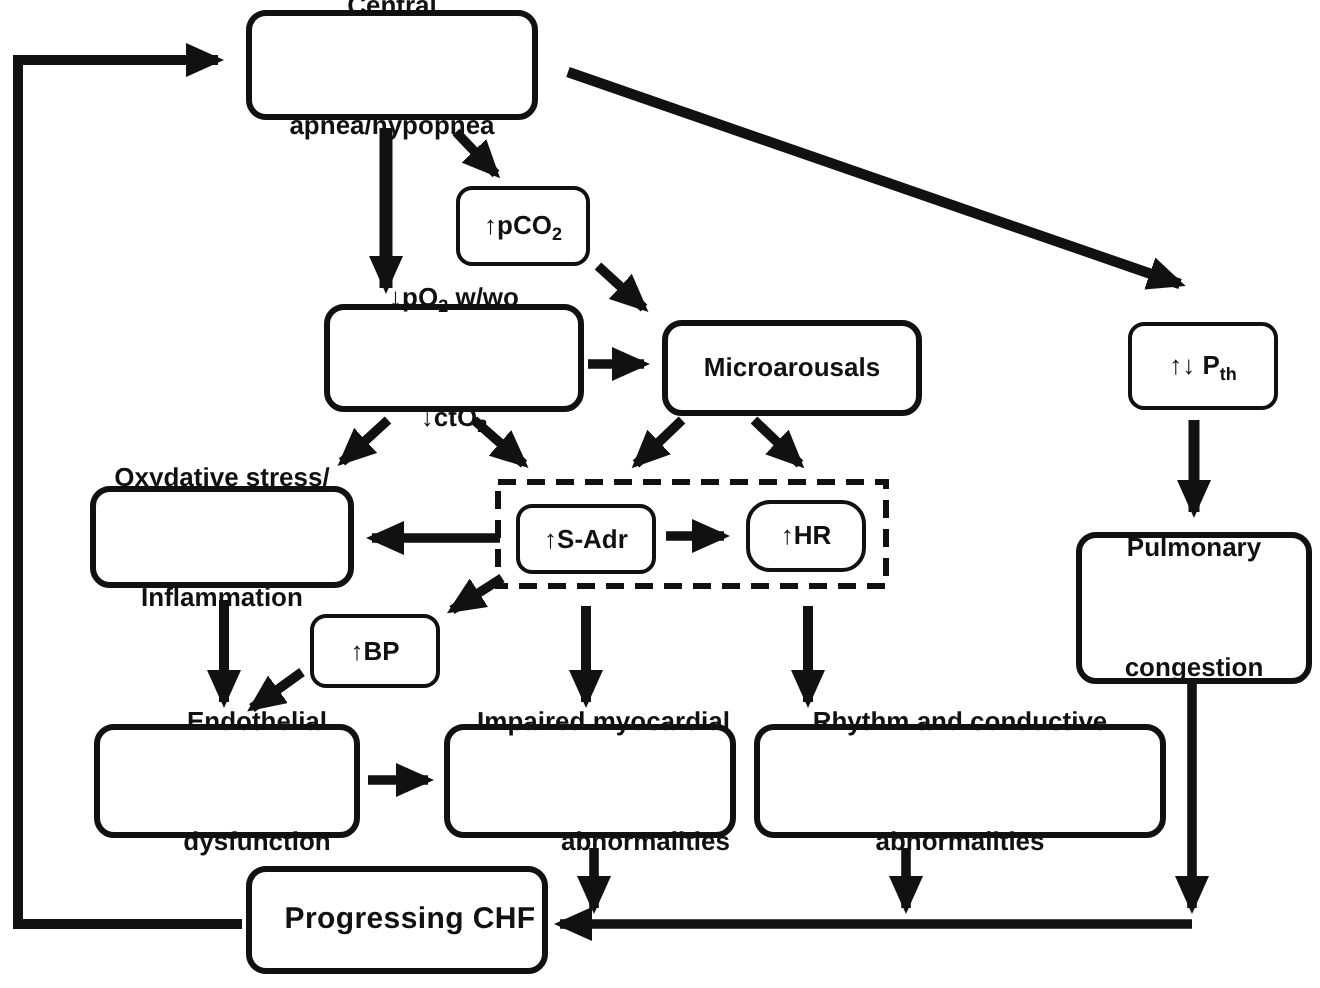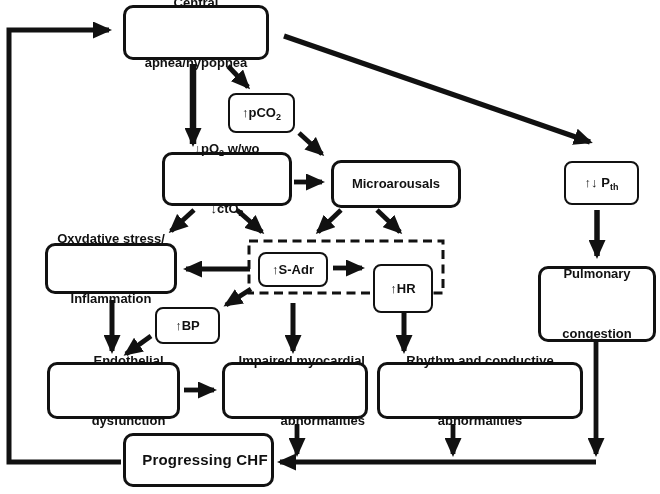--- a/index.html
+++ b/index.html
@@ -105,21 +105,21 @@
 
   <div class="node" style="left:45px;top:243px;width:132px;height:51px;">
     <span class="ln">Oxydative stress/</span>
     <span class="ln">Inflammation</span>
   </div>
 
   <div class="node small" style="left:258px;top:252px;width:70px;height:35px;">
     <span class="ln">↑S-Adr</span>
   </div>
 
-  <div class="node small" style="left:373px;top:264px;width:60px;height:49px;">
+  <div class="node small" style="left:373px;top:250px;width:60px;height:36px;border-radius:12px;">
     <span class="ln">↑HR</span>
   </div>
 
   <div class="node small" style="left:155px;top:307px;width:65px;height:37px;">
     <span class="ln">↑BP</span>
   </div>
 
   <div class="node" style="left:538px;top:266px;width:118px;height:76px;">
     <span class="ln">Pulmonary</span>
     <span class="ln">congestion</span>

